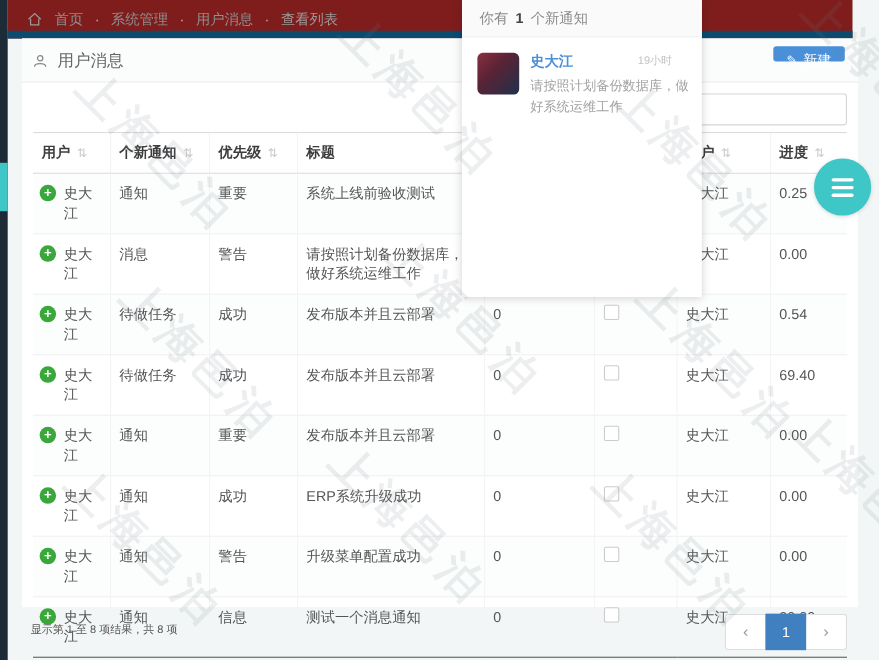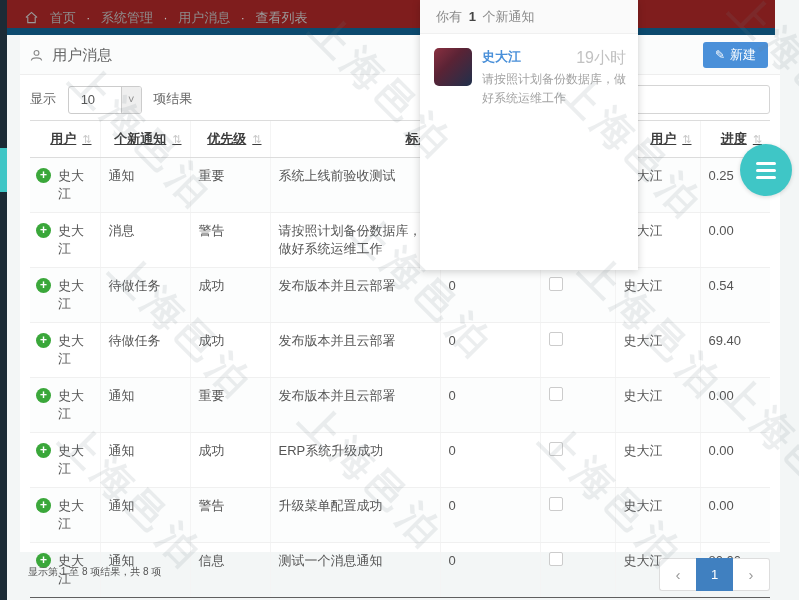--- a/index.html
+++ b/index.html
@@ -15,34 +15,34 @@
   .topbar .crumb { color:#8e8e8e; margin:0 4px; cursor:pointer; }
   .topbar .crumb.current { color:#9a9a9a; }
   .topbar .sep { color:#c0c0c0; margin:0 3px; font-size:12px; }
   .home-ico { display:inline-block; vertical-align:-2px; margin-right:4px; }
 
   
   .card { position:absolute; left:20px; top:35px; width:760px; height:517px; background:#ffffff; z-index:2; }
   .card-header { position:relative; height:40px; background:#fbfcfc; border-bottom:1px solid #eeeeee; }
   .card-title { position:absolute; left:10px; top:11px; font-size:15px; color:#666; }
   .user-ico { display:inline-block; vertical-align:-2px; margin-right:5px; }
-  .btn-new { position:absolute; right:12px; top:7px; height:26px; padding:0 12px; background:#4a90d9; color:#fff; font-size:13px; border:none; border-radius:3px; line-height:26px; cursor:pointer; }
+  .btn-new { position:absolute; right:12px; top:7px; height:14px; padding:0 12px; background:#4a90d9; color:#fff; font-size:13px; border:none; border-radius:3px; line-height:26px; cursor:pointer; }
   .btn-new .pencil { font-size:12px; margin-right:5px; }
 
   
   .pagesize-wrap { position:absolute; left:10px; top:50px; height:28px; line-height:28px; font-size:13px; color:#666; }
   .select-box { display:inline-block; vertical-align:middle; width:74px; height:28px; border:1px solid #ccc; border-radius:3px; background:#fff; margin:0 8px; position:relative; cursor:pointer; }
   .select-box .val { position:absolute; left:12px; top:0; line-height:26px; font-size:13px; color:#555; }
   .select-box .caret { position:absolute; right:0; top:0; width:20px; height:26px; background:#efefef; border-left:1px solid #ccc; border-radius:0 2px 2px 0; text-align:center; line-height:24px; color:#888; font-size:11px; }
   .search-input { position:absolute; right:10px; top:50px; width:212px; height:29px; border:1px solid #d5d5d5; border-radius:3px; background:#fff; font-size:13px; padding:0 8px; color:#555; outline:none; }
 
   
   .tbl-wrap { position:absolute; left:10px; top:85px; width:740px; }
   table { border-collapse:collapse; width:740px; table-layout:fixed; }
-  thead th { border-top:1px solid #dcdcdc; border-bottom:1px solid #dcdcdc; font-size:13px; color:#3d3d3d; text-align:right; font-weight:bold; padding:9px 8px; height:35px;text-decoration:underline; }
+  thead th { border-top:1px solid #dcdcdc; border-bottom:1px solid #dcdcdc; font-size:13px; color:#3d3d3d; text-align:left; font-weight:bold; padding:9px 8px; height:35px; }
   thead th .sort { color:#c9c9c9; font-size:11px; margin-left:6px; font-weight:normal; }
   tbody td { border-bottom:1px solid #f0f0f0; font-size:13px; color:#555; padding:9px 8px; vertical-align:top; height:49px; line-height:18px; }
   tbody tr:nth-child(odd) { background:#fcfdfd; }
   tbody tr:last-child td { border-bottom:1px solid #5f5f5f; }
   td:not(:first-child), th:not(:first-child) { border-left:1px solid #f4f4f4; }
   .cell-user { position:relative; padding-left:28px !important; }
   .plus { position:absolute; left:6px; top:10px; width:15px; height:15px; border-radius:50%; background:#3aa73a; color:#fff; font-size:12px; font-weight:bold; text-align:center; line-height:14px; cursor:pointer; }
   .cb { display:inline-block; width:14px; height:14px; border:1px solid #ccc; border-radius:2px; background:#fff; cursor:pointer; }
 
   
@@ -55,21 +55,21 @@
 
   
   .popup { position:absolute; left:420px; top:0; width:218px; height:270px; background:#fff; box-shadow:0 2px 8px rgba(0,0,0,0.18); z-index:40; }
   .popup-head { height:34px; line-height:34px; padding-left:16px; background:#fafafa; border-bottom:1px solid #f0f0f0; font-size:13px; color:#8a8a8a; }
   .popup-head .cnt { color:#444; font-weight:bold; margin:0 3px; }
   .notif-item { position:relative; padding:13px 12px 10px 14px; cursor:pointer; }
   .avatar { position:absolute; left:14px; top:14px; width:38px; height:38px; border-radius:5px; background:linear-gradient(135deg,#8a3040 0%,#5a2335 40%,#20304c 100%); }
   .notif-body { margin-left:48px; }
   .notif-top { position:relative; }
   .notif-name { font-size:13px; color:#4a90d9; font-weight:bold; cursor:pointer; }
-  .notif-time { position:absolute; right:0; top:1px; font-size:16px; color:#c2c2c2;margin-left:20px; }
+  .notif-time { position:absolute; right:15px; top:1px; font-size:10px; color:#c2c2c2;margin-left:20px; }
   .notif-msg { margin-top:4px; font-size:12px; color:#a3a3a3; line-height:1.55; }
 
   
   .fab { position:absolute; left:740px; top:144px; width:52px; height:52px; border-radius:50%; background:#3fc6c6; z-index:30; box-shadow:0 1px 4px rgba(0,0,0,0.15); cursor:pointer; display:flex; flex-direction:column; justify-content:center; align-items:center; gap:4px; }
   .fab .bar { width:20px; height:3px; background:#fff; border-radius:2px; }
 
   
   .wm { position:absolute; left:0; top:0; width:799px; height:600px; z-index:60; pointer-events:none; overflow:hidden; }
   .wm span { position:absolute; font-size:40px; font-weight:bold; letter-spacing:6px; color:rgba(105,120,132,0.13); transform:rotate(45deg); white-space:nowrap; }
 </style>
@@ -102,28 +102,20 @@
               <circle cx="7" cy="4.2" r="2.6" fill="none" stroke="#888" stroke-width="1.2"></circle>
               <path d="M1.5 12.5 C1.5 8.5 12.5 8.5 12.5 12.5" fill="none" stroke="#888" stroke-width="1.2"></path>
             </svg></span>
         <span>用户消息</span>
       </div>
       <button class="btn-new">
         <span class="pencil">✎</span><span>新建</span>
       </button>
     </div>
 
-    <div class="pagesize-wrap">
-      <span>显示</span>
-      <span class="select-box">
-        <span class="val">10</span>
-        <span class="caret">˅</span>
-      </span>
-      <span>项结果</span>
-    </div>
     <input class="search-input" type="text" value="" style="">
 
     <div class="tbl-wrap">
       <table>
         <colgroup>
           <col style="width:70px">
             <col style="width:90px">
             <col style="width:80px">
             <col style="width:170px">
           <col style="width:100px">

